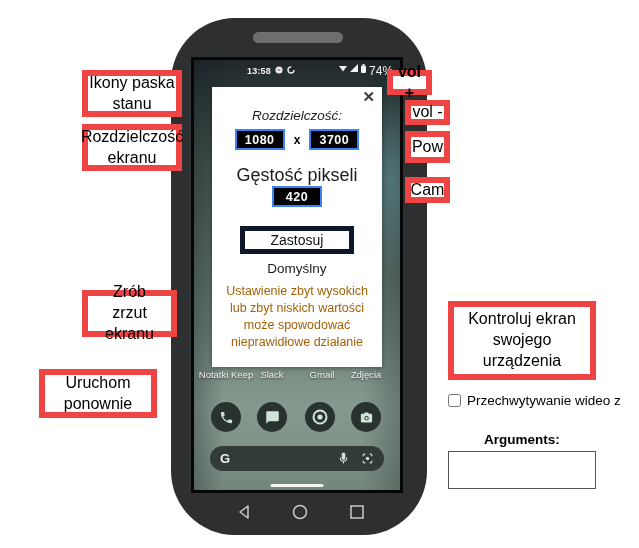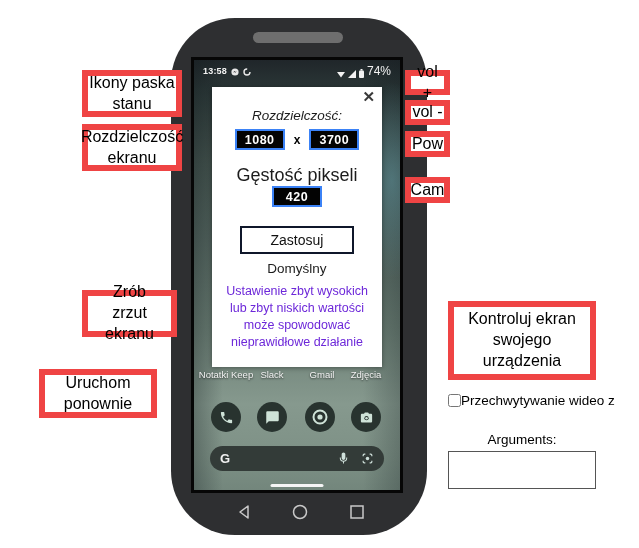--- a/index.html
+++ b/index.html
@@ -17,44 +17,44 @@
     border:3px solid #060606; overflow:hidden; z-index:2;
     background:
       radial-gradient(ellipse 60px 140px at 96% 28%, rgba(96,150,160,.55), transparent 70%),
       linear-gradient(90deg, rgba(15,25,28,.30) 0%, rgba(15,25,28,0) 14%, rgba(15,25,28,0) 82%, rgba(15,25,28,.25) 100%),
       linear-gradient(180deg,#20262a 0%, #2b3737 7%, #44534e 24%, #556660 42%, #6b7e74 62%, #86998e 80%, #7e9186 92%, #73867c 100%);
   }
 
   .status-bar { position:absolute; left:0; top:0; right:0; height:22px;
     display:flex; align-items:center; justify-content:space-between;
     padding:0 9px; color:#f2f2f2; font-size:9px; }
-  .sb-group { display:flex; align-items:flex-end; gap:4px; }
+  .sb-group { display:flex; align-items:flex-start; gap:4px;margin-left:44px; }
   .sb-time { font-weight:bold; letter-spacing:.2px; }
   .sb-pct { font-size:12px; }
 
   
   .dialog { position:absolute; left:18px; top:27px; width:170px; height:280px;
     background:#ffffff; box-shadow:0 1px 5px rgba(0,0,0,.4); color:#1c1c1c; }
   .dlg-close { position:absolute; top:2px; right:7px; font-size:15px; font-weight:bold;
     color:#3a3a3a; cursor:pointer; line-height:1; }
   .dlg-title { position:absolute; top:21px; left:0; right:0; text-align:center; font-size:13.5px;font-style:italic; }
   .res-row { position:absolute; top:42px; left:0; right:0; display:flex;
     align-items:center; justify-content:center; gap:9px; }
   .val-box { width:50px; height:21px; background:#030303; border:2px solid #3b82f6;
     color:#ffffff; font-size:12.5px; font-weight:bold; display:flex;
     align-items:center; justify-content:center; letter-spacing:.5px; }
   .times { font-size:12px; font-weight:bold; color:#000; }
   .dlg-density-label { position:absolute; top:78px; left:0; right:0; text-align:center; font-size:18px; }
   .density-box { position:absolute; top:99px; left:60px; }
   .apply-btn { position:absolute; top:139px; left:28px; width:114px; height:28px;
-    background:#fff; border:2px solid #0f172a; font-size:14px; color:#111;
+    background:#fff; border:5px solid #0f172a; font-size:14px; color:#111;
     display:flex; align-items:center; justify-content:center; cursor:pointer; }
   .default-label { position:absolute; top:174px; left:0; right:0; text-align:center; font-size:13.5px; cursor:pointer; }
   .warning { position:absolute; top:196px; left:4px; right:4px; text-align:center;
-    font-size:12.5px; line-height:17px; color:#6d28d9; white-space:pre-line; }
+    font-size:12.5px; line-height:17px; color:#a16207; white-space:pre-line; }
 
   
   .app-label { position:absolute; top:309px; transform:translateX(-50%);
     font-size:9.5px; color:#f2f2f2; text-shadow:0 1px 2px rgba(0,0,0,.6); white-space:nowrap; }
   .dock-icon { position:absolute; top:342px; width:30px; height:30px; border-radius:50%;
     background:#28332f; display:flex; align-items:center; justify-content:center; cursor:pointer; }
 
   
   .search-pill { position:absolute; left:16px; top:386px; width:174px; height:25px;
     border-radius:13px; background:#333b38; display:flex; align-items:center;
@@ -69,33 +69,33 @@
 
   
   .callout { position:absolute; background:#ffffff; border:6px solid #ef4444;
     display:flex; align-items:center; justify-content:center; text-align:center;
     font-size:16px; color:#000; line-height:1.3; white-space:pre-line;
     z-index:3; cursor:pointer; }
   .co-ikony     { left:82px;  top:70px;  width:100px; height:47px; }
   .co-rozdz     { left:82px;  top:124px; width:100px; height:47px; }
   .co-zrob      { left:82px;  top:290px; width:95px;  height:47px; }
   .co-uruchom   { left:39px;  top:369px; width:118px; height:49px; }
-  .co-volp      { left:405px; top:70px;  width:45px;  height:25px; }
+  .co-volp      { left:387px; top:70px;  width:45px;  height:25px;font-weight:bold; }
   .co-volm      { left:405px; top:100px; width:45px;  height:25px; }
-  .co-pow       { left:405px; top:131px; width:45px;  height:26px; }
+  .co-pow       { left:405px; top:131px; width:45px;  height:32px; }
   .co-cam       { left:405px; top:177px; width:45px;  height:26px; }
   .co-kontroluj { left:448px; top:301px; width:148px; height:79px; }
 
   .video-row { position:absolute; left:448px; top:393px; display:flex;
-    align-items:center; z-index:3; }
+    align-items:center; gap:6px; z-index:3; }
   .video-row input { width:13px; height:13px; margin:0; }
   .video-label { font-size:13.5px; color:#000; white-space:nowrap; }
 
   .arguments-label { position:absolute; left:448px; top:432px; width:148px;
-    text-align:center; font-size:13.5px; color:#000; z-index:3; }
+    text-align:center; font-size:13.5px; color:#000; z-index:3;font-weight:bold; }
   .arguments-input { position:absolute; left:448px; top:451px; width:148px; height:38px;
     border:1px solid #555; background:#fff; z-index:3; font-size:13px; padding:2px 4px;
     font-family:"Liberation Sans", sans-serif; }
 
   svg { display:block; }
 </style>
 </head>
 <body>
 
 <div id="stage">

